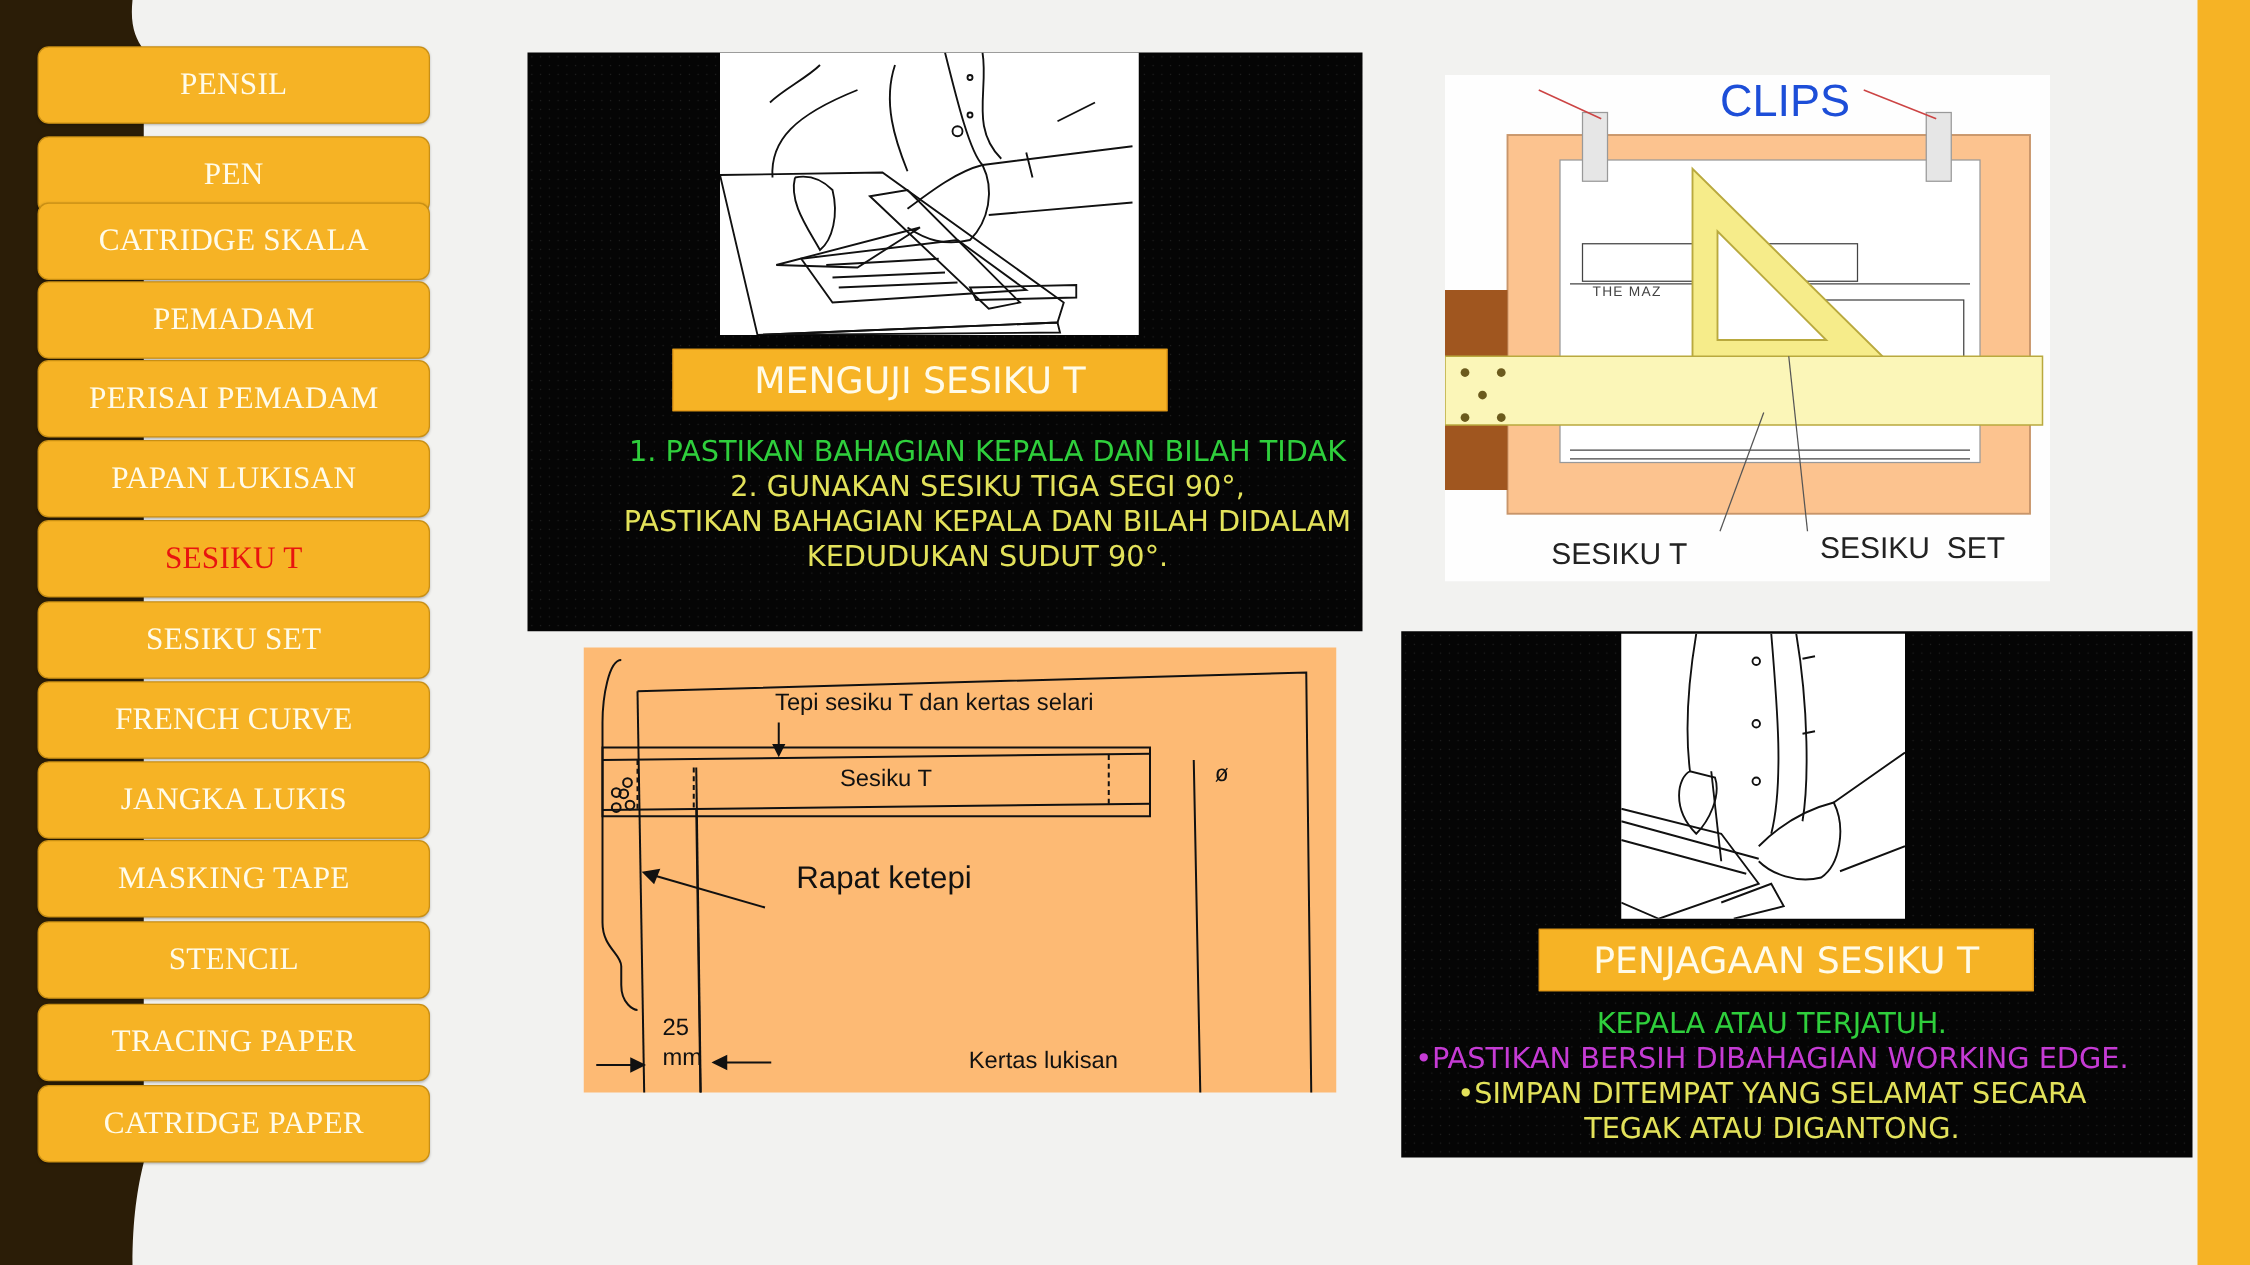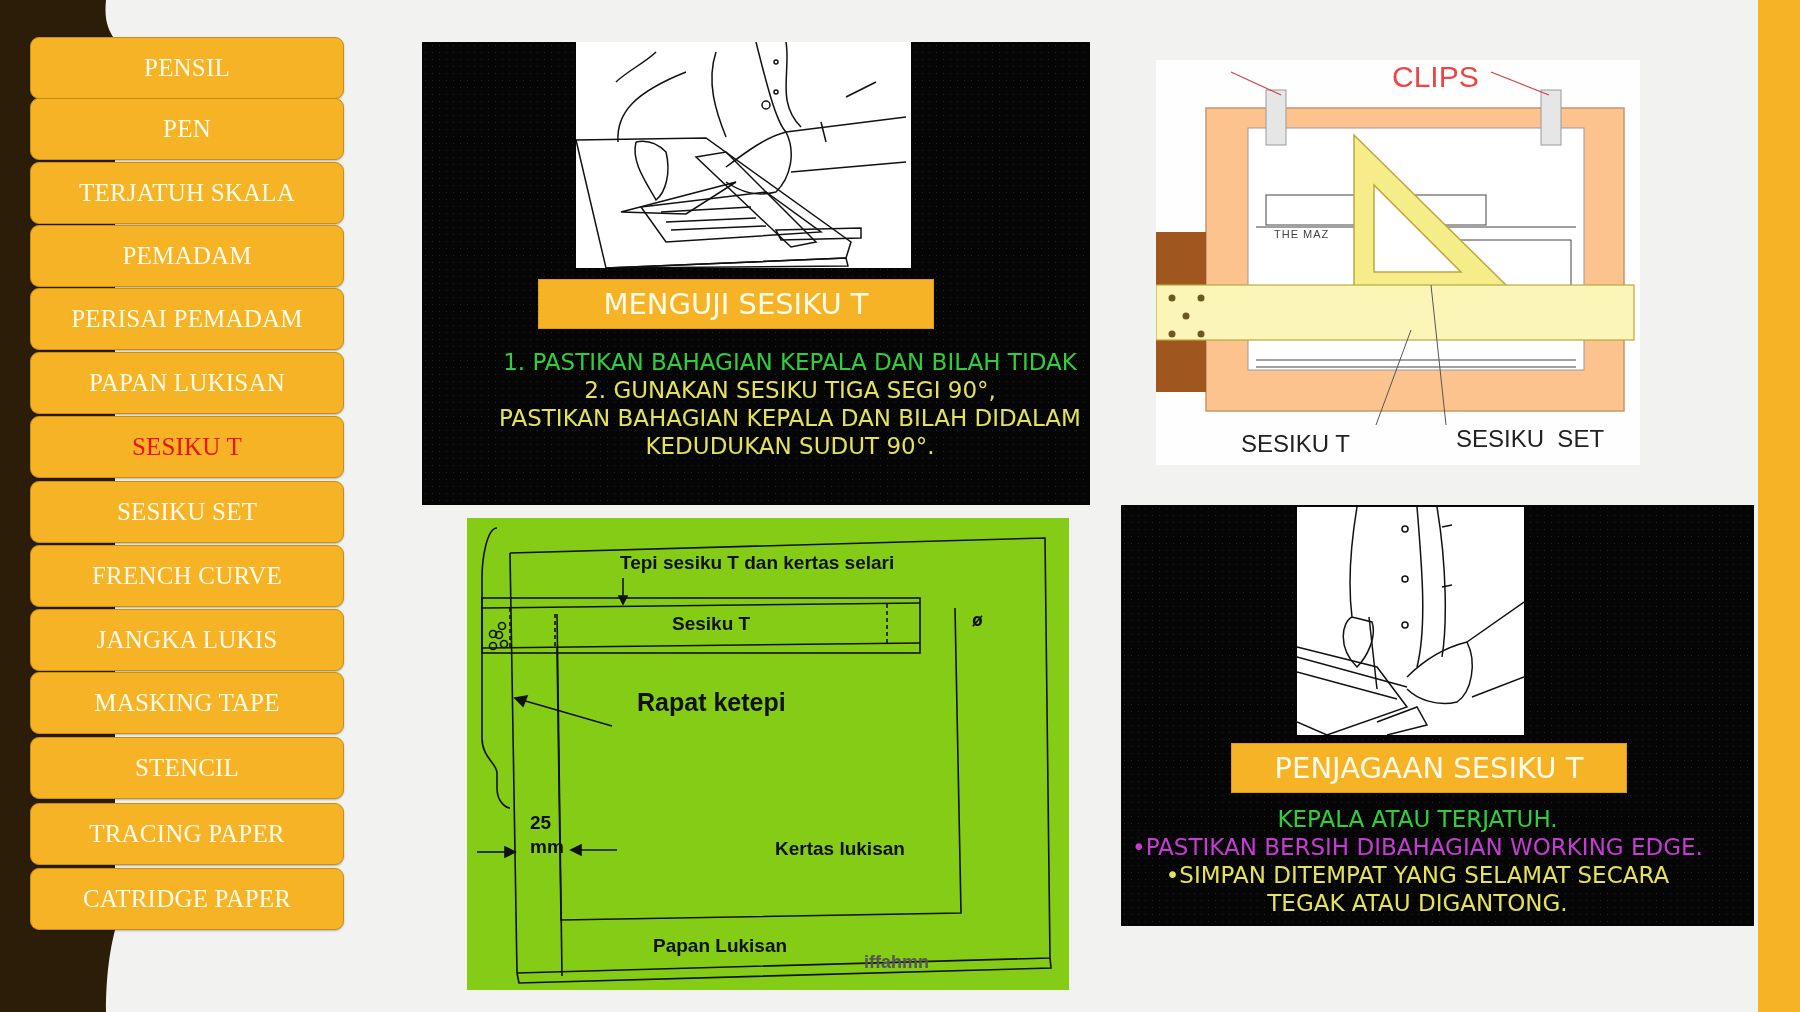--- a/index.html
+++ b/index.html
@@ -48,25 +48,25 @@
 
 <svg class="brown-shape" viewBox="0 0 140 1012" preserveAspectRatio="none">
   <path d="M0 0 L106 0 C104 20 108 30 115 40 L115 930 C110 950 106 975 106 1012 L0 1012 Z" fill="#2b1d07"></path>
 </svg>
 <div class="right-band"></div>
 
 <nav class="sidebar">
   <div class="nav-btn" style="top:0px">
       <span>PENSIL</span>
     </div>
-  <div class="nav-btn" style="top:61px">
+  <div class="nav-btn" style="top:72px">
       <span>PEN</span>
     </div>
   <div class="nav-btn" style="top:125px">
-      <span>TERJATUH SKALA</span>
+      <span>CATRIDGE SKALA</span>
     </div>
   <div class="nav-btn" style="top:188px">
       <span>PEMADAM</span>
     </div>
   <div class="nav-btn" style="top:251px">
       <span>PERISAI PEMADAM</span>
     </div>
   <div class="nav-btn" style="top:315px">
       <span>PAPAN LUKISAN</span>
     </div>
@@ -153,27 +153,27 @@
     <g fill="#6b5a1d">
       <circle cx="16" cy="238" r="3.5"></circle>
         <circle cx="45" cy="238" r="3.5"></circle>
       <circle cx="30" cy="256" r="3.5"></circle>
         <circle cx="16" cy="274" r="3.5"></circle>
         <circle cx="45" cy="274" r="3.5"></circle>
     </g>
     <line x1="255" y1="270" x2="220" y2="365" stroke="#555" stroke-width="1"></line>
     <line x1="275" y1="225" x2="290" y2="365" stroke="#555" stroke-width="1"></line>
   </svg>
-  <div class="diagram-label" style="left:236px; top:0px; font-size:30px; color:#ef4444;">CLIPS</div>
+  <div class="diagram-label" style="left:220px; top:0px; font-size:36px; color:#1d4ed8;">CLIPS</div>
   <div class="diagram-label" style="left:118px; top:168px; font-size:11px; color:#444; letter-spacing:1px;">THE MAZ</div>
   <div class="diagram-label" style="left:85px; top:370px; font-size:24px; color:#222;">SESIKU T</div>
   <div class="diagram-label" style="left:300px; top:365px; font-size:24px; color:#222; white-space:pre;">SESIKU  SET</div>
 </section>
 
-<section class="panel" style="left:467px; top:518px; width:602px; height:472px; background:#84cc16;font-weight:bold;">
+<section class="panel" style="left:467px; top:518px; width:602px; height:356px; background:#fdba74;">
   <svg viewBox="0 0 602 472" style="position:absolute; left:0; top:0; width:602px; height:472px;">
     <g fill="none" stroke="#111" stroke-width="1.6">
       <path d="M43 35 L578 20 L583 440 L50 455"></path>
       <path d="M50 455 L52 465 L584 450 L583 440"></path>
       <path d="M43 35 L50 455"></path>
       <path d="M30 10 C20 10 15 40 15 60 L15 220 C15 240 30 245 30 255 L30 270 C30 285 40 290 43 290"></path>
       <rect x="15" y="80" width="438" height="55"></rect>
       <line x1="15" y1="90" x2="453" y2="85"></line>
       <line x1="15" y1="130" x2="453" y2="125"></line>
       <path d="M90 96 L95 458"></path>

